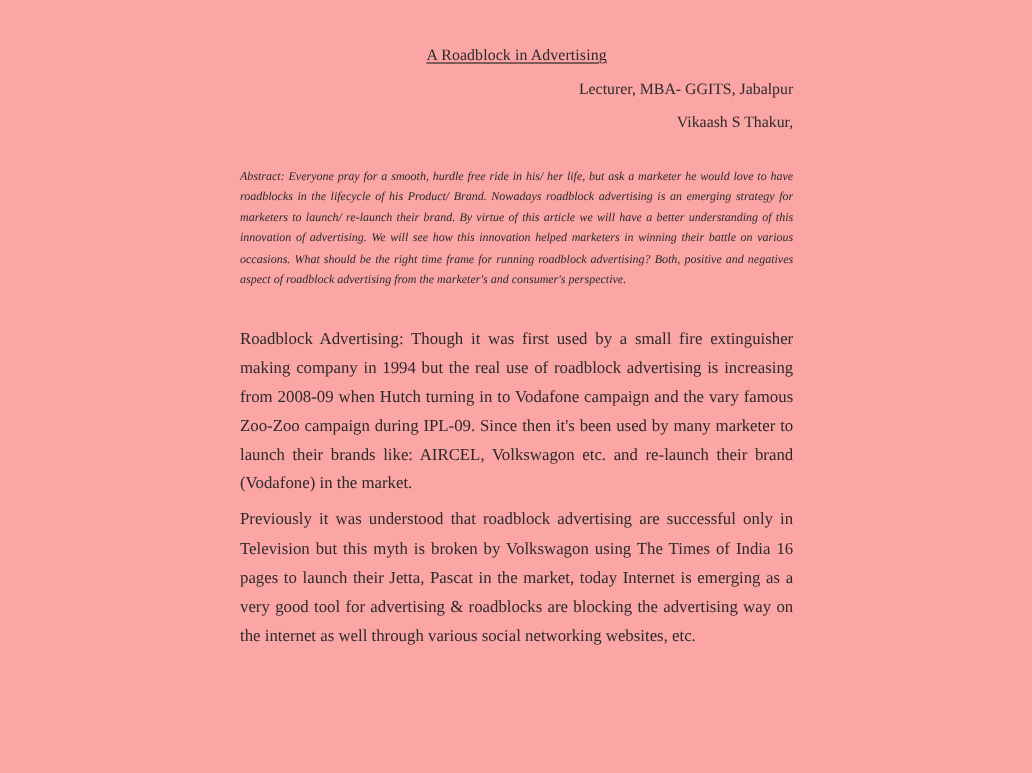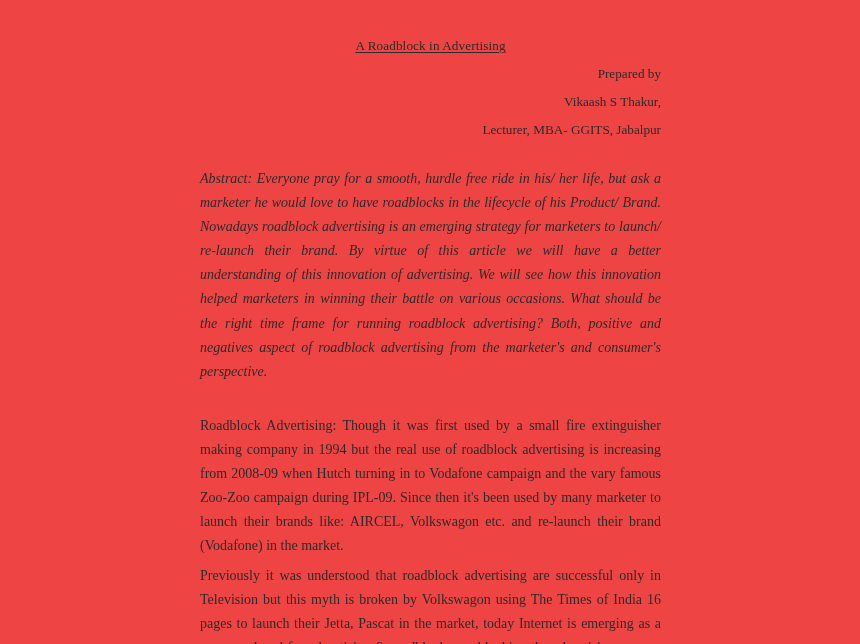--- a/index.html
+++ b/index.html
@@ -12,21 +12,21 @@
     background: #f5f5f5;
     font-family: "Liberation Serif", "DejaVu Serif", serif;
     color: #2b2b2b;
     overflow: hidden;
   }
 
   .page {
     position: relative;
     width: 860px;
     height: 644px;
-    background: #ef4444;
+    background: #fca5a5;
   }
 
   .content {
     position: absolute;
     left: 200px;
     top: 0;
     width: 461px;
   }
 
   
@@ -53,21 +53,21 @@
     line-height: 1.15;
   }
   .byline .line:last-child {
     margin-bottom: 0;
   }
 
   
   .abstract {
     margin-top: 30px;
     font-style: italic;
-    font-size: 14px;
+    font-size: 10px;
     line-height: 1.72;
     text-align: justify;
     text-justify: inter-word;
   }
 
   
   .body-para {
     font-size: 14px;
     line-height: 1.72;
     text-align: justify;
@@ -84,23 +84,22 @@
 <body>
 
 <div class="page">
   <div class="content">
 
     <div class="doc-title">
       <span class="u">A Roadblock in Advertising</span>
     </div>
 
     <div class="byline">
-      <div class="line">Prepared by</div>
+      <div class="line">Lecturer, MBA- GGITS, Jabalpur</div>
       <div class="line">Vikaash S Thakur,</div>
-      <div class="line">Lecturer, MBA- GGITS, Jabalpur</div>
     </div>
 
     <div class="abstract">Abstract: Everyone pray for a smooth, hurdle free ride in his/ her life, but ask a marketer he would love to have roadblocks in the lifecycle of his Product/ Brand. Nowadays roadblock advertising is an emerging strategy for marketers to launch/ re-launch their brand. By virtue of this article we will have a better understanding of this innovation of advertising. We will see how this innovation helped marketers in winning their battle on various occasions. What should be the right time frame for running roadblock advertising? Both, positive and negatives aspect of roadblock advertising from the marketer's and consumer's perspective.</div>
 
     <div class="body-para para-gap-large">Roadblock Advertising: Though it was first used by a small fire extinguisher making company in 1994 but the real use of roadblock advertising is increasing from 2008-09 when Hutch turning in to Vodafone campaign and the vary famous Zoo-Zoo campaign during IPL-09. Since then it's been used by many marketer to launch their brands like: AIRCEL, Volkswagon etc. and re-launch their brand (Vodafone) in the market.</div>
 
     <div class="body-para para-gap-small">Previously it was understood that roadblock advertising are successful only in Television but this myth is broken by Volkswagon using The Times of India 16 pages to launch their Jetta, Pascat in the market, today Internet is emerging as a very good tool for advertising &amp; roadblocks are blocking the advertising way on the internet as well through various social networking websites, etc.</div>
 
   </div>
 </div>

